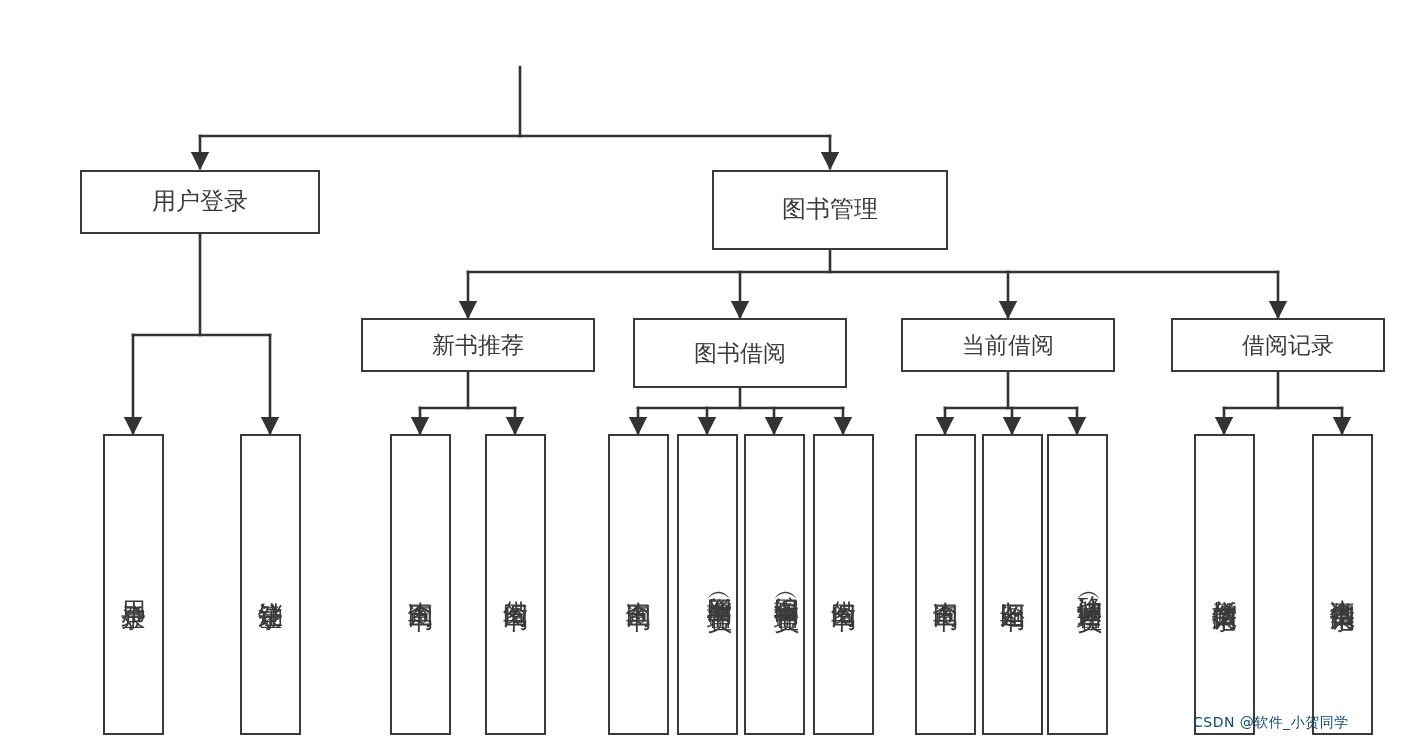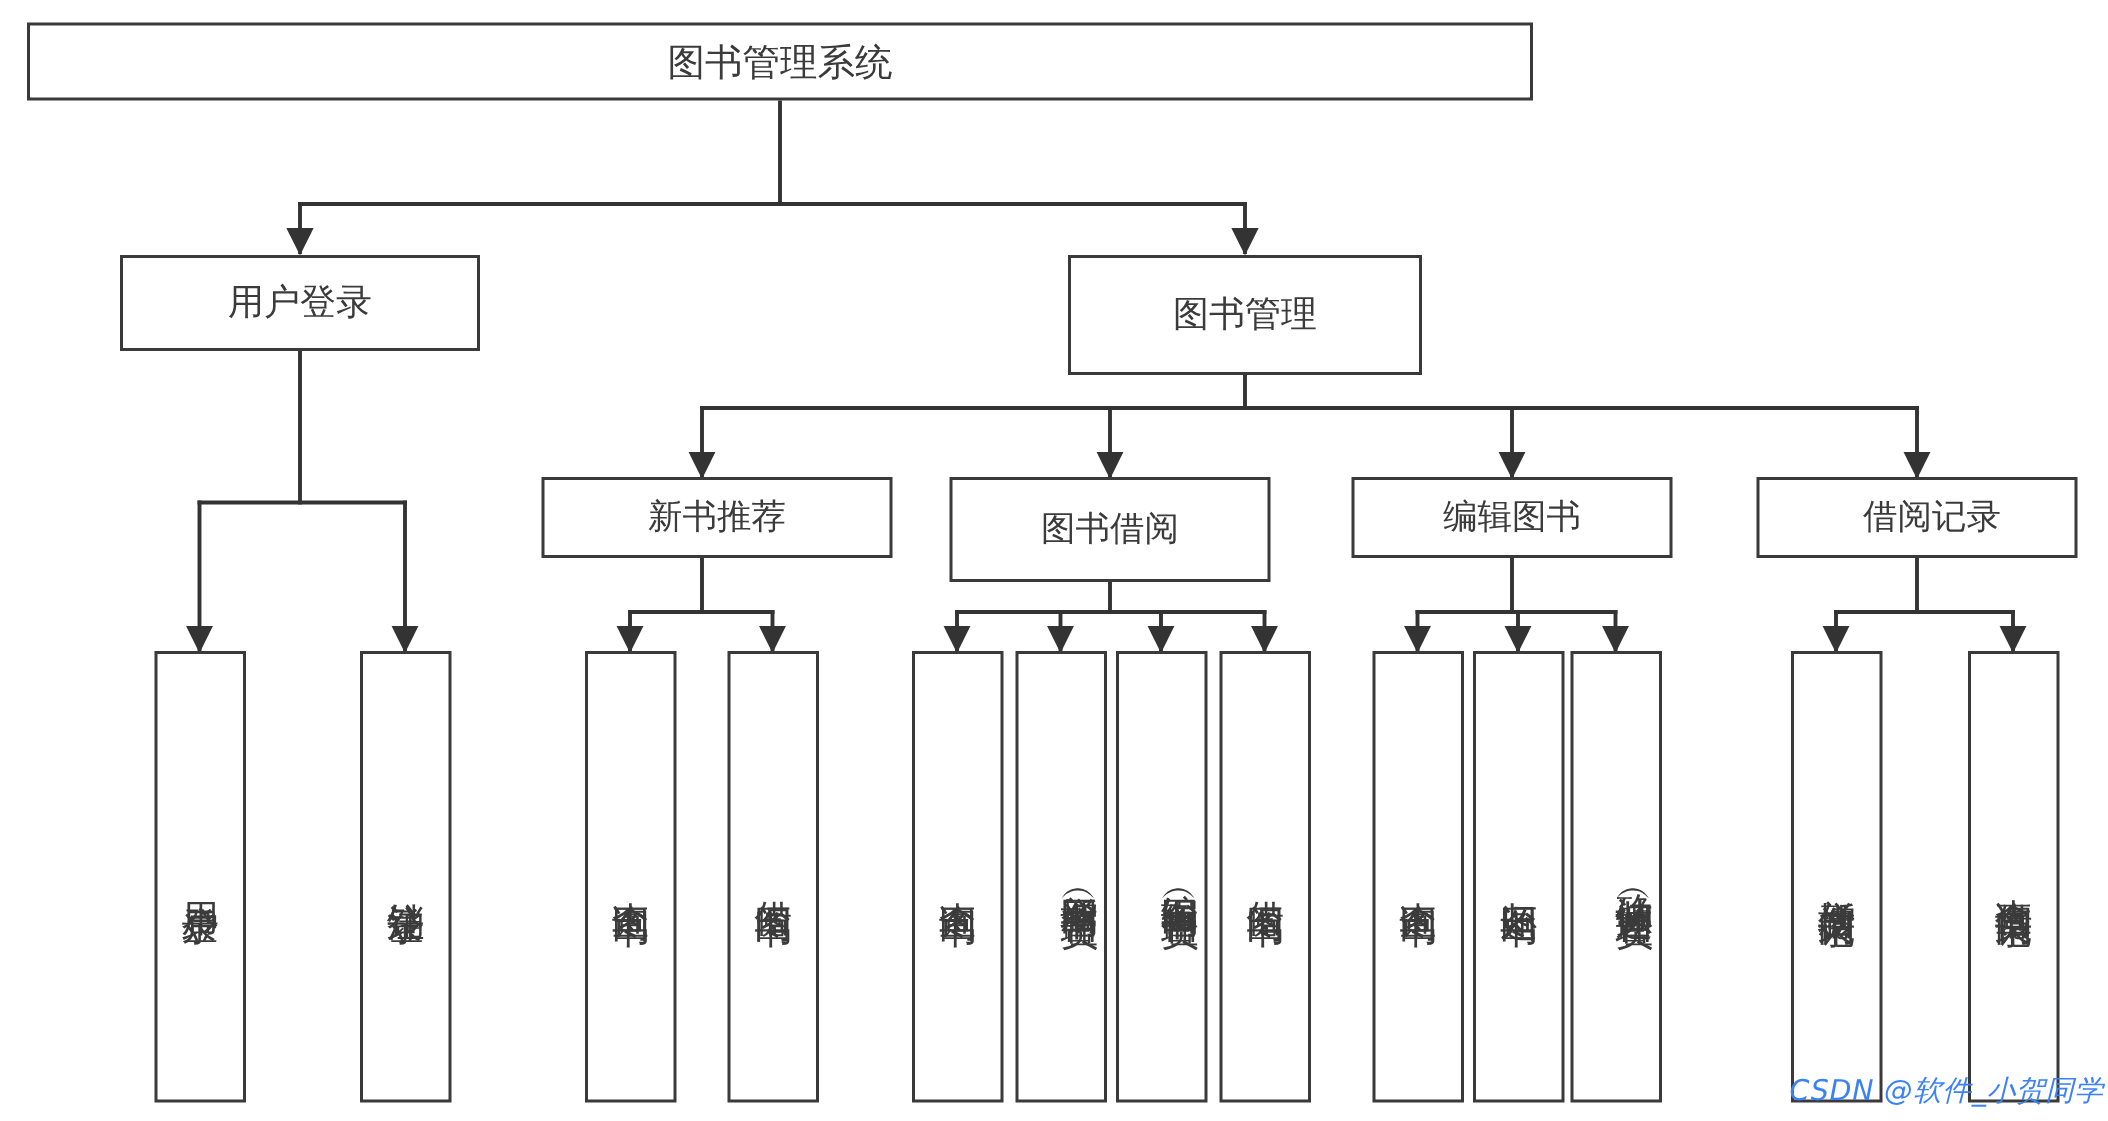--- a/index.html
+++ b/index.html
@@ -45,26 +45,25 @@
     writing-mode:vertical-rl;
     text-orientation:upright;
     letter-spacing:2px;
     padding:8px 0;
     align-items:flex-start;
     justify-content:center;
   }
   .node-leaf.center{ align-items:center; }
   .watermark{
     position:absolute;
-    font-size:19px;
-    color:#3b82f6;
+    font-size:14px;
+    color:#0c4a6e;
     white-space:nowrap;
     z-index:3;
     letter-spacing:0.5px;
-    font-style:italic;
   }
 </style>
 </head>
 <body>
 
 <div id="canvas">
 
   <svg id="edges" viewBox="0 0 1405 747" width="1405" height="747" xmlns="http://www.w3.org/2000/svg">
     <defs>
       <marker id="arrow" viewBox="0 0 12 12" refX="10.5" refY="6" markerWidth="7" markerHeight="7" orient="auto-start-reverse">
@@ -108,39 +107,36 @@
       <path d="M 1012 408 L 1012 433" marker-end="url(#arrow)"></path>
       <path d="M 1077 408 L 1077 433" marker-end="url(#arrow)"></path>
 
       <path d="M 1278 373 L 1278 408"></path>
       <path d="M 1224 408 L 1342 408"></path>
       <path d="M 1224 408 L 1224 433" marker-end="url(#arrow)"></path>
       <path d="M 1342 408 L 1342 433" marker-end="url(#arrow)"></path>
     </g>
   </svg>
 
-  <div class="node node-root" style="left:18px; top:15px; width:1004px; height:52px;">
-    <span>图书管理系统</span>
-  </div>
 
   <div class="node node-l1" style="left:80px; top:170px; width:240px; height:64px;">
     <span>用户登录</span>
   </div>
   <div class="node node-l1" style="left:712px; top:170px; width:236px; height:80px;">
     <span>图书管理</span>
   </div>
 
   <div class="node node-l2" style="left:361px; top:318px; width:234px; height:54px;">
     <span>新书推荐</span>
   </div>
   <div class="node node-l2" style="left:633px; top:318px; width:214px; height:70px;">
     <span>图书借阅</span>
   </div>
   <div class="node node-l2" style="left:901px; top:318px; width:214px; height:54px;">
-    <span>编辑图书</span>
+    <span>当前借阅</span>
   </div>
   <div class="node node-l2" style="left:1171px; top:318px; width:214px; height:54px;padding-left:20px;">
     <span>借阅记录</span>
   </div>
 
   <div class="node node-leaf center" style="left:103px; top:434px; width:61px; height:301px;">
     <span>用户登录</span>
   </div>
   <div class="node node-leaf center" style="left:240px; top:434px; width:61px; height:301px;">
     <span>注销登录</span>

